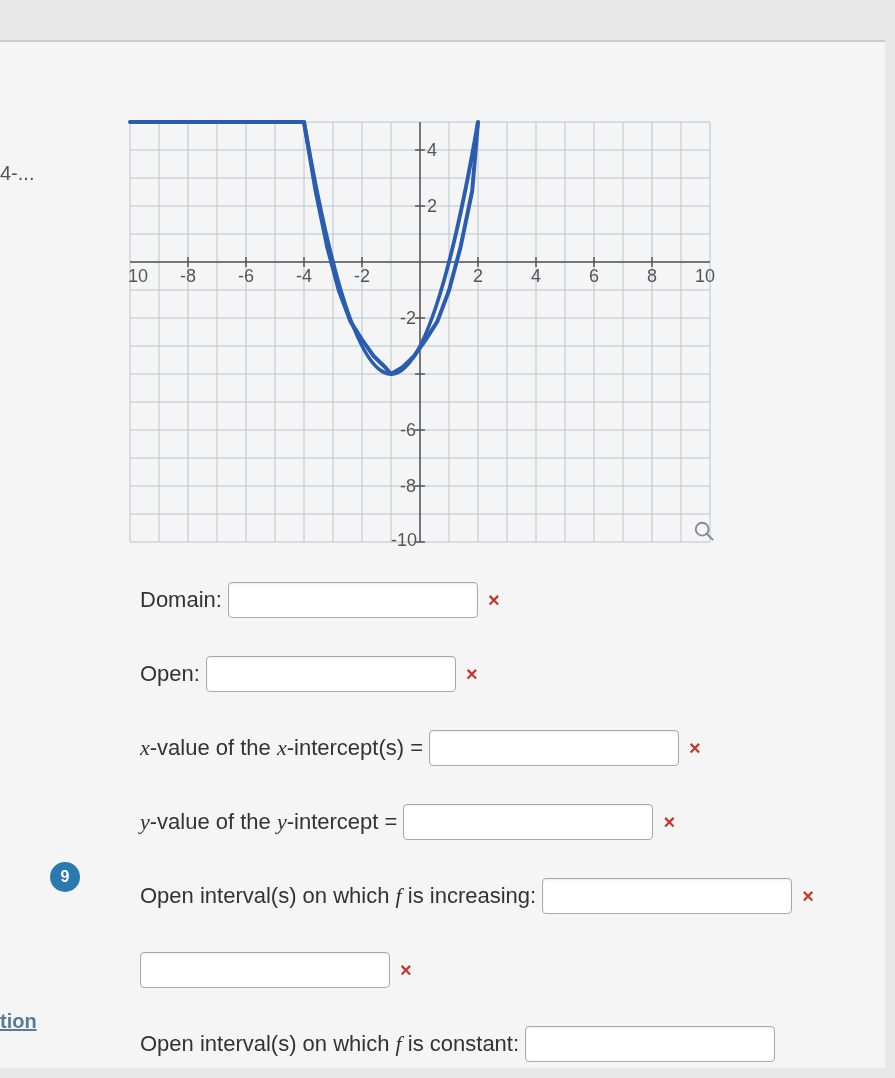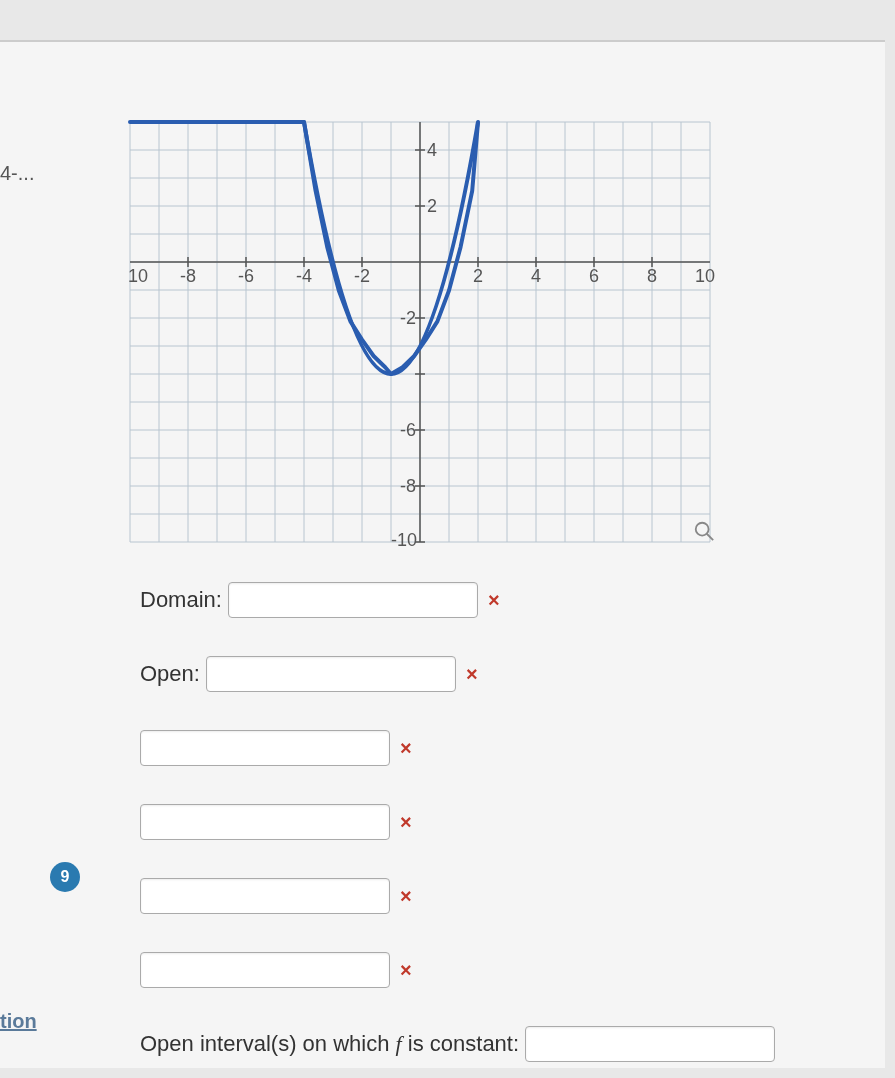--- a/index.html
+++ b/index.html
@@ -232,30 +232,39 @@
       <span class="x-mark">×</span>
     </div>
 
     <div class="qrow">
       <span class="label">Open:</span>
       <input class="answer-box" style="">
       <span class="x-mark">×</span>
     </div>
 
     <div class="qrow">
+      <span class="label">
+        <span class="mathit">x</span><span>-value of the </span><span class="mathit">x</span><span>-intercept(s) =</span>
+      </span>
       <input class="answer-box" style="min-width: 180px;">
       <span class="x-mark">×</span>
     </div>
 
     <div class="qrow">
+      <span class="label">
+        <span class="mathit">y</span><span>-value of the </span><span class="mathit">y</span><span>-intercept =</span>
+      </span>
       <input class="answer-box" style="min-width: 170px;">
       <span class="x-mark">×</span>
     </div>
 
     <div class="qrow">
+      <span class="label">
+        <span>Open interval(s) on which </span><span class="mathit">f</span><span> is increasing:</span>
+      </span>
       <input class="answer-box" style="">
       <span class="x-mark">×</span>
     </div>
 
     <div class="qrow">
       <input class="answer-box" style="">
       <span class="x-mark">×</span>
     </div>
 
     <div class="qrow" style="margin-bottom:10px">

